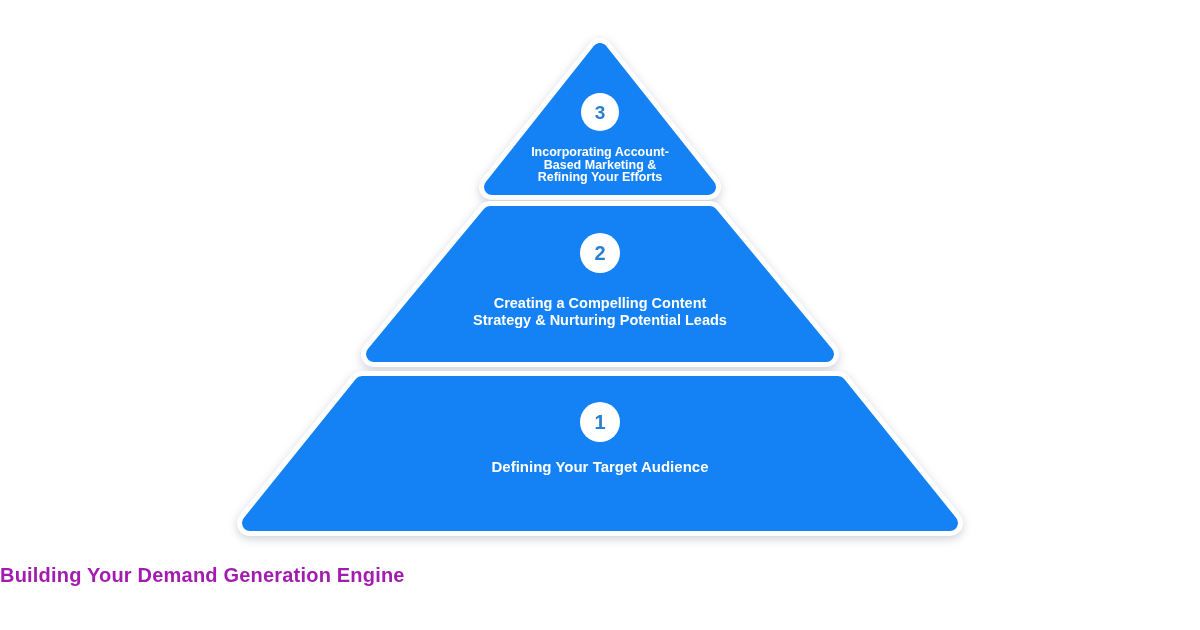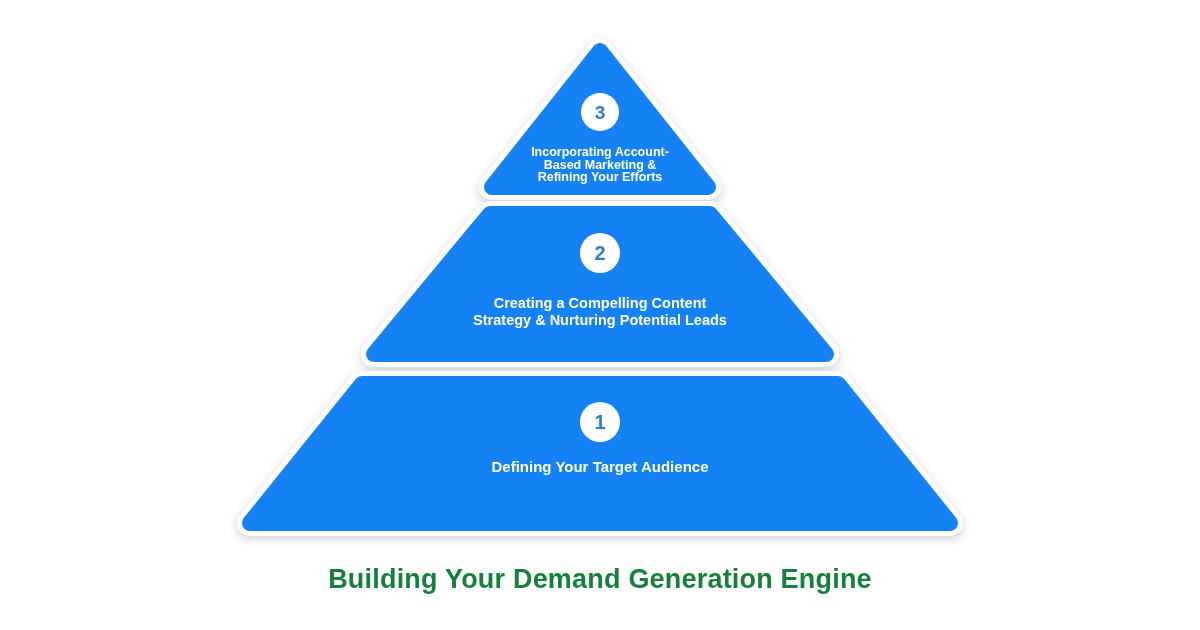--- a/index.html
+++ b/index.html
@@ -49,24 +49,23 @@
   }
   .lbl-sm { font-size: 12.5px; }
   .lbl-md { font-size: 14.5px; }
   .lbl-lg { font-size: 15px; }
 
   .diagram-title {
     position: absolute;
     left: 0;
     top: 564px;
     width: 1200px;
-    text-align: center;
-    font-size: 27px;
+    font-size: 20px;
     font-weight: 700;
-    color: #15803d;
+    color: #a21caf;
     letter-spacing: 0.2px;
   }
 </style>
 </head>
 <body>
 
 <div id="canvas">
 
   <svg width="1200" height="630" viewBox="0 0 1200 630">
 

